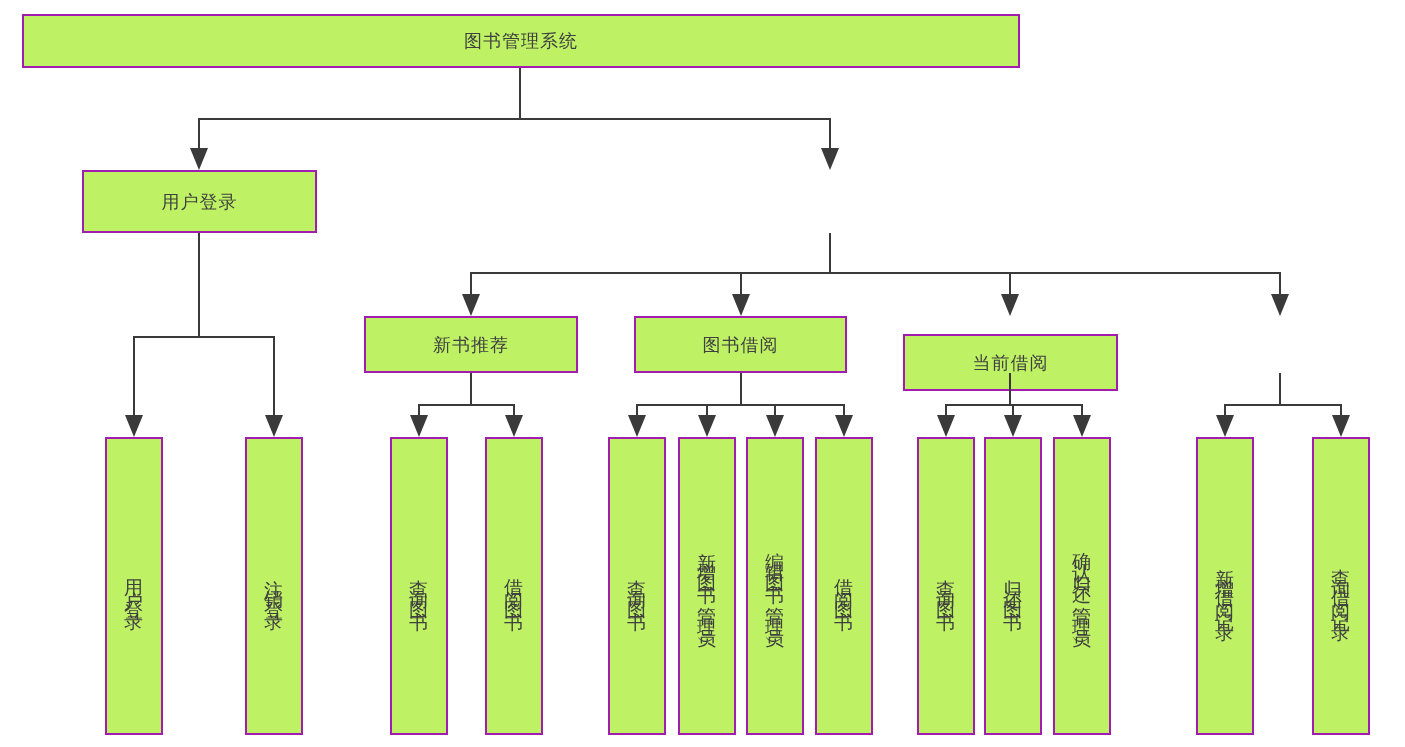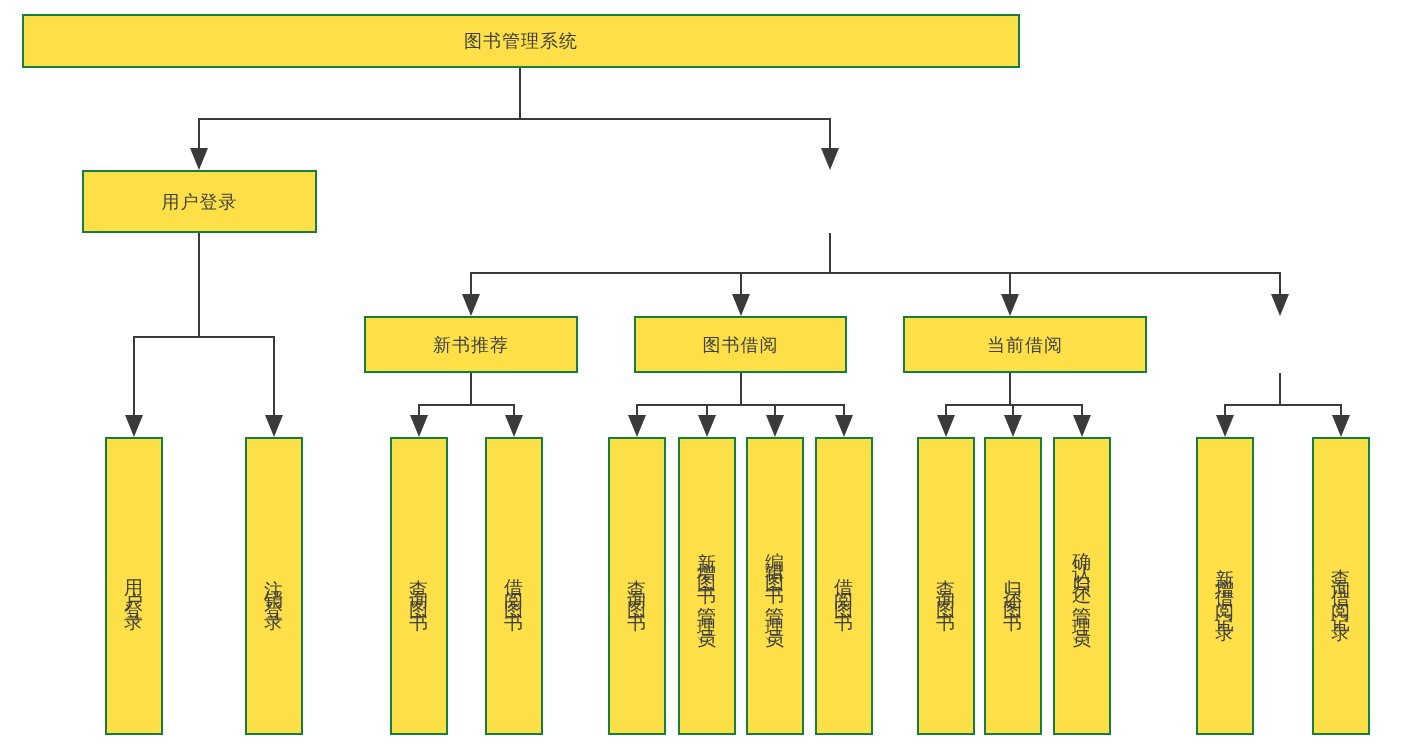--- a/index.html
+++ b/index.html
@@ -1,20 +1,20 @@
 <!DOCTYPE html>
 <html><head>
 <meta charset="utf-8">
 <style>
   html,body { margin:0; padding:0; background:#ffffff; }
   body { width:1405px; height:747px; position:relative; overflow:hidden;
          font-family:"Liberation Sans", sans-serif; }
   .diagram { position:absolute; left:0; top:0; width:1405px; height:747px; background:#ffffff; }
 
-  .box { position:absolute; background:#fde047; border:2px solid #15803d; color:#404040;
+  .box { position:absolute; background:#bef264; border:2px solid #a21caf; color:#404040;
          display:flex; align-items:center; justify-content:center; box-sizing:border-box; }
   .hbox { font-size:18px; letter-spacing:1px; }
   .vbox { width:58px; top:437px; height:298px; font-size:19px; letter-spacing:11px;
           line-height:1; writing-mode:vertical-rl; text-orientation:mixed; }
 
   .ln { position:absolute; background:#3a3a3a; }
   .ar { position:absolute; width:0; height:0;
         border-left:9px solid transparent; border-right:9px solid transparent;
         border-top:22px solid #3a3a3a; }
 
@@ -25,21 +25,21 @@
 <body>
 
 <div class="diagram">
 
   <div class="box hbox" style="left:22px;top:14px;width:998px;height:54px">图书管理系统</div>
 
   <div class="box hbox" style="left:82px;top:170px;width:235px;height:63px">用户登录</div>
 
   <div class="box hbox" style="left:634px;top:316px;width:213px;height:57px">图书借阅</div>
   <div class="box hbox" style="left:364px;top:316px;width:214px;height:57px">新书推荐</div>
-  <div class="box hbox" style="left:903px;top:316px;width:244px;height:57px">当前借阅</div>
+  <div class="box hbox" style="left:903px;top:334px;width:215px;height:57px">当前借阅</div>
 
   <div class="box vbox" style="left:105px">用户登录</div>
   <div class="box vbox" style="left:245px">注销登录</div>
   <div class="box vbox" style="left:390px">查询图书</div>
   <div class="box vbox" style="left:485px">借阅图书</div>
   <div class="box vbox" style="left:608px">查询图书</div>
   <div class="box vbox" style="left:678px">新增图书（管理员）</div>
   <div class="box vbox" style="left:746px">编辑图书（管理员）</div>
   <div class="box vbox" style="left:815px">借阅图书</div>
   <div class="box vbox" style="left:917px">查询图书</div>

